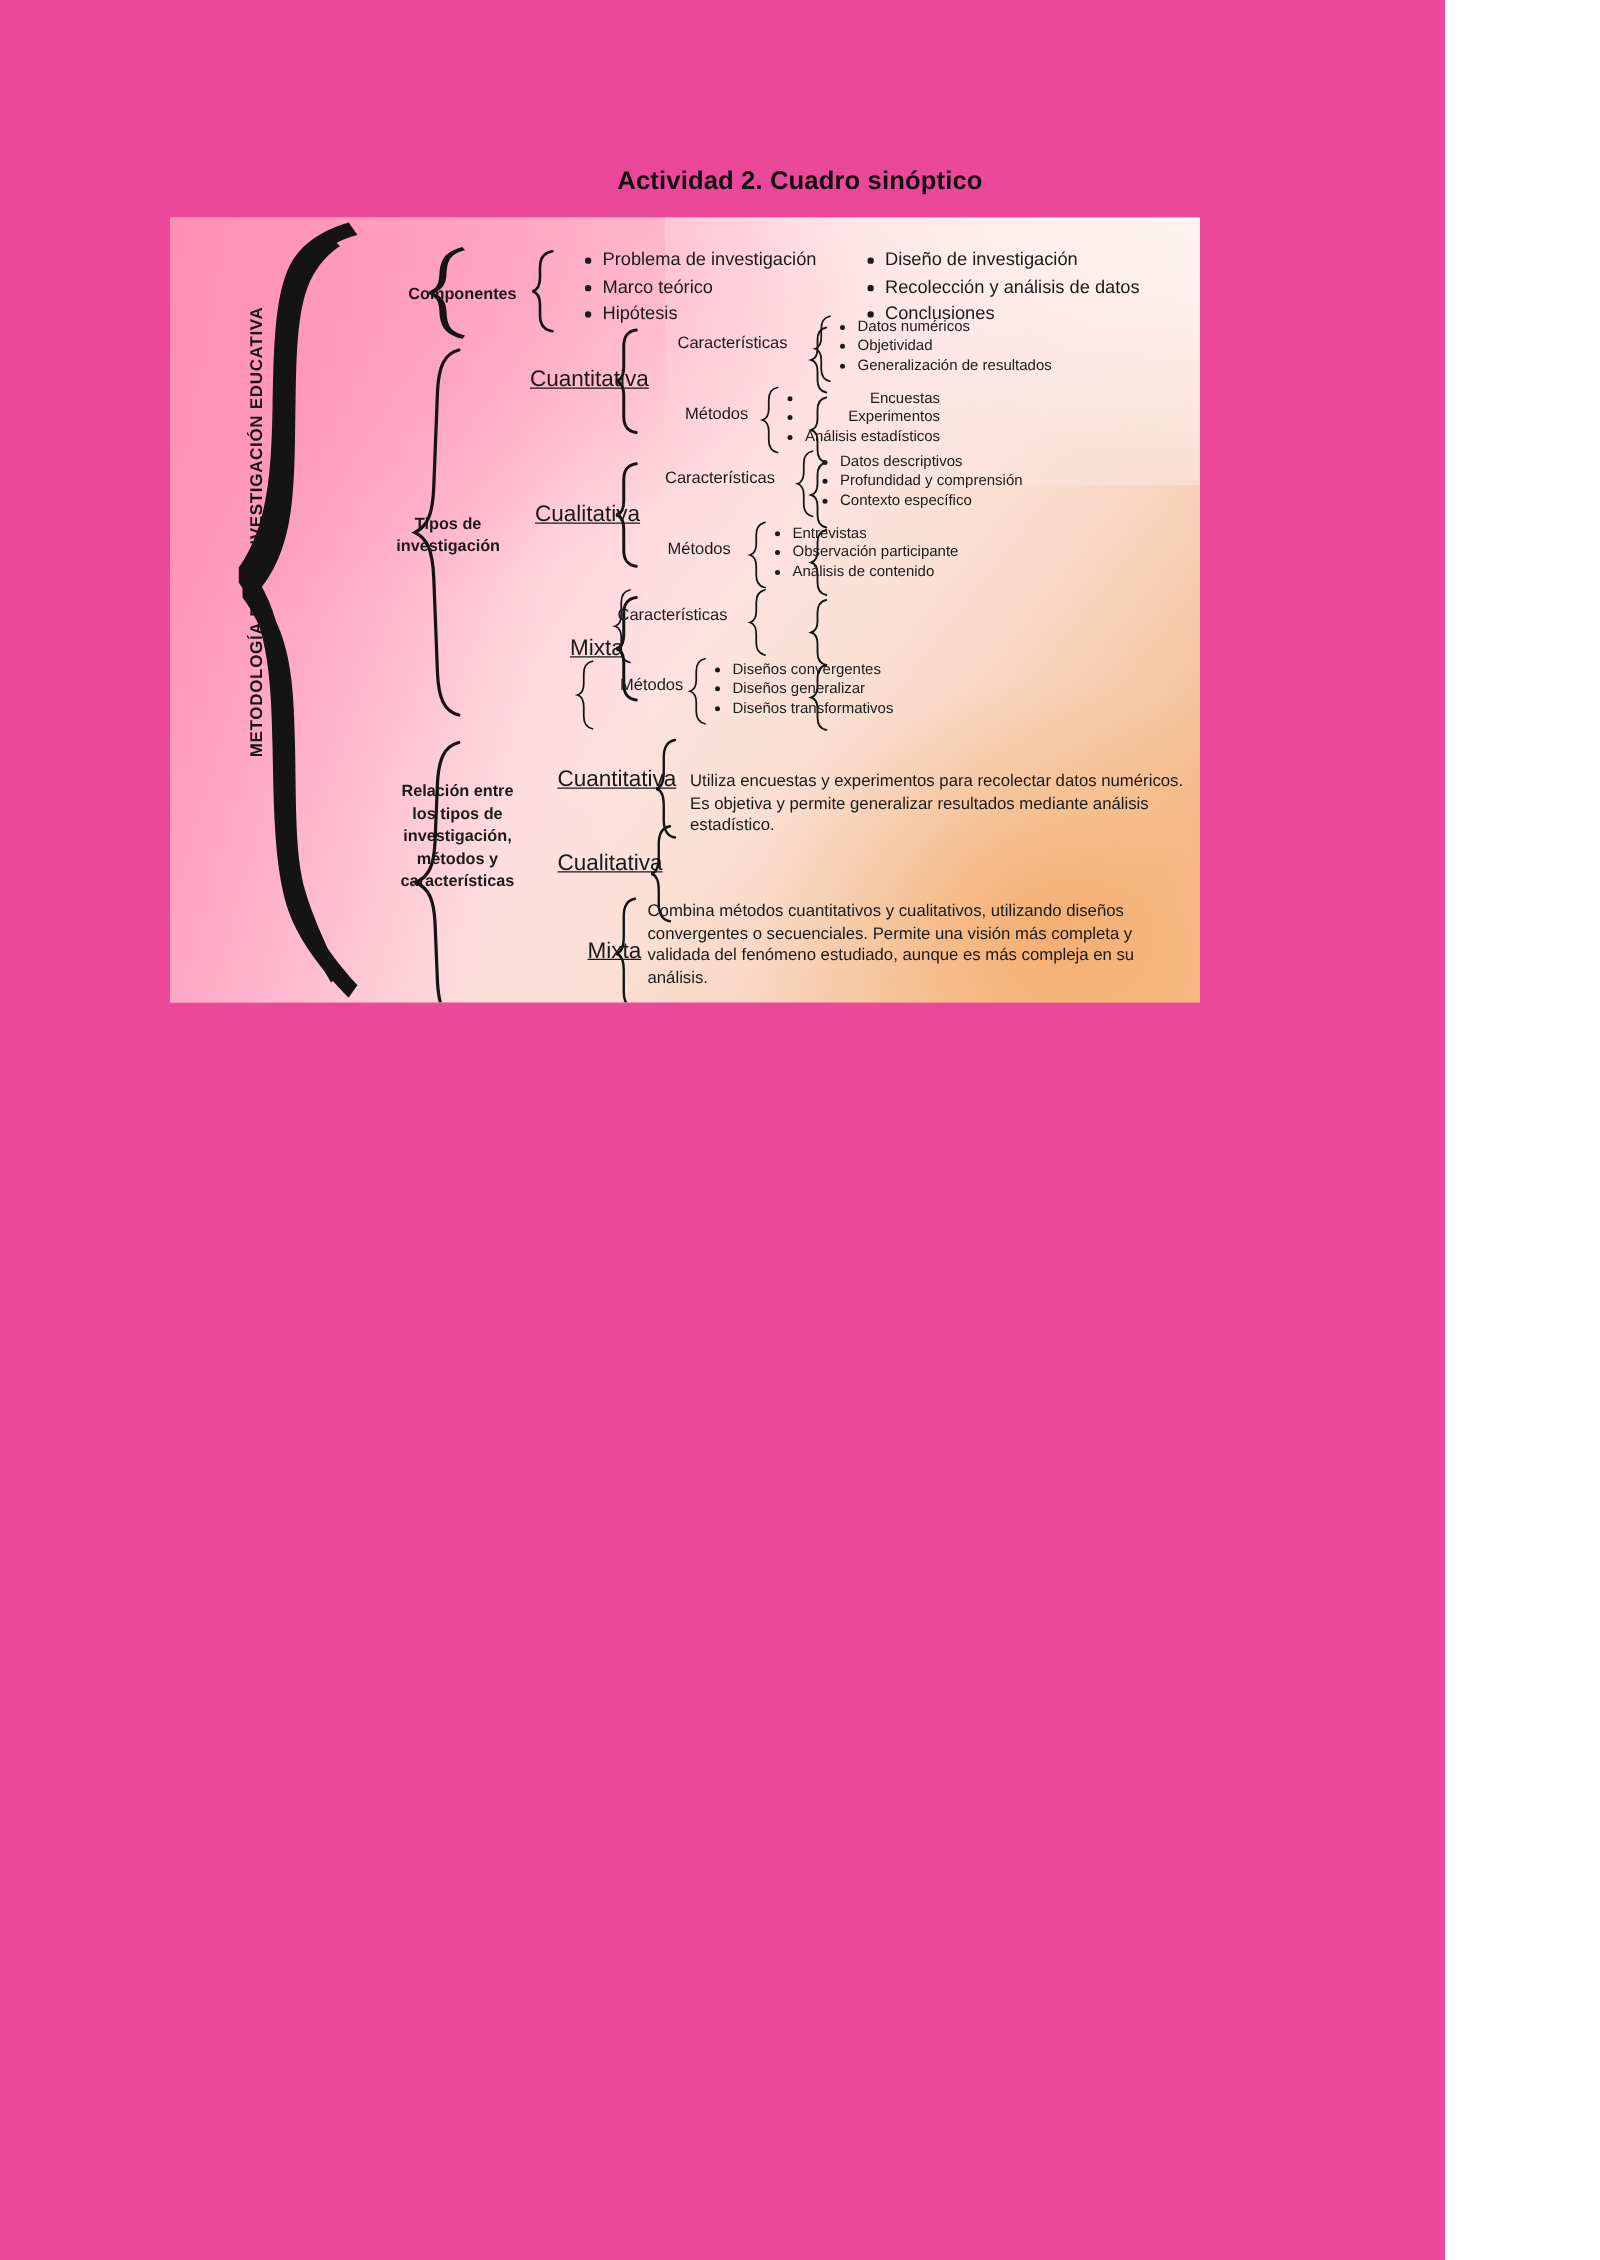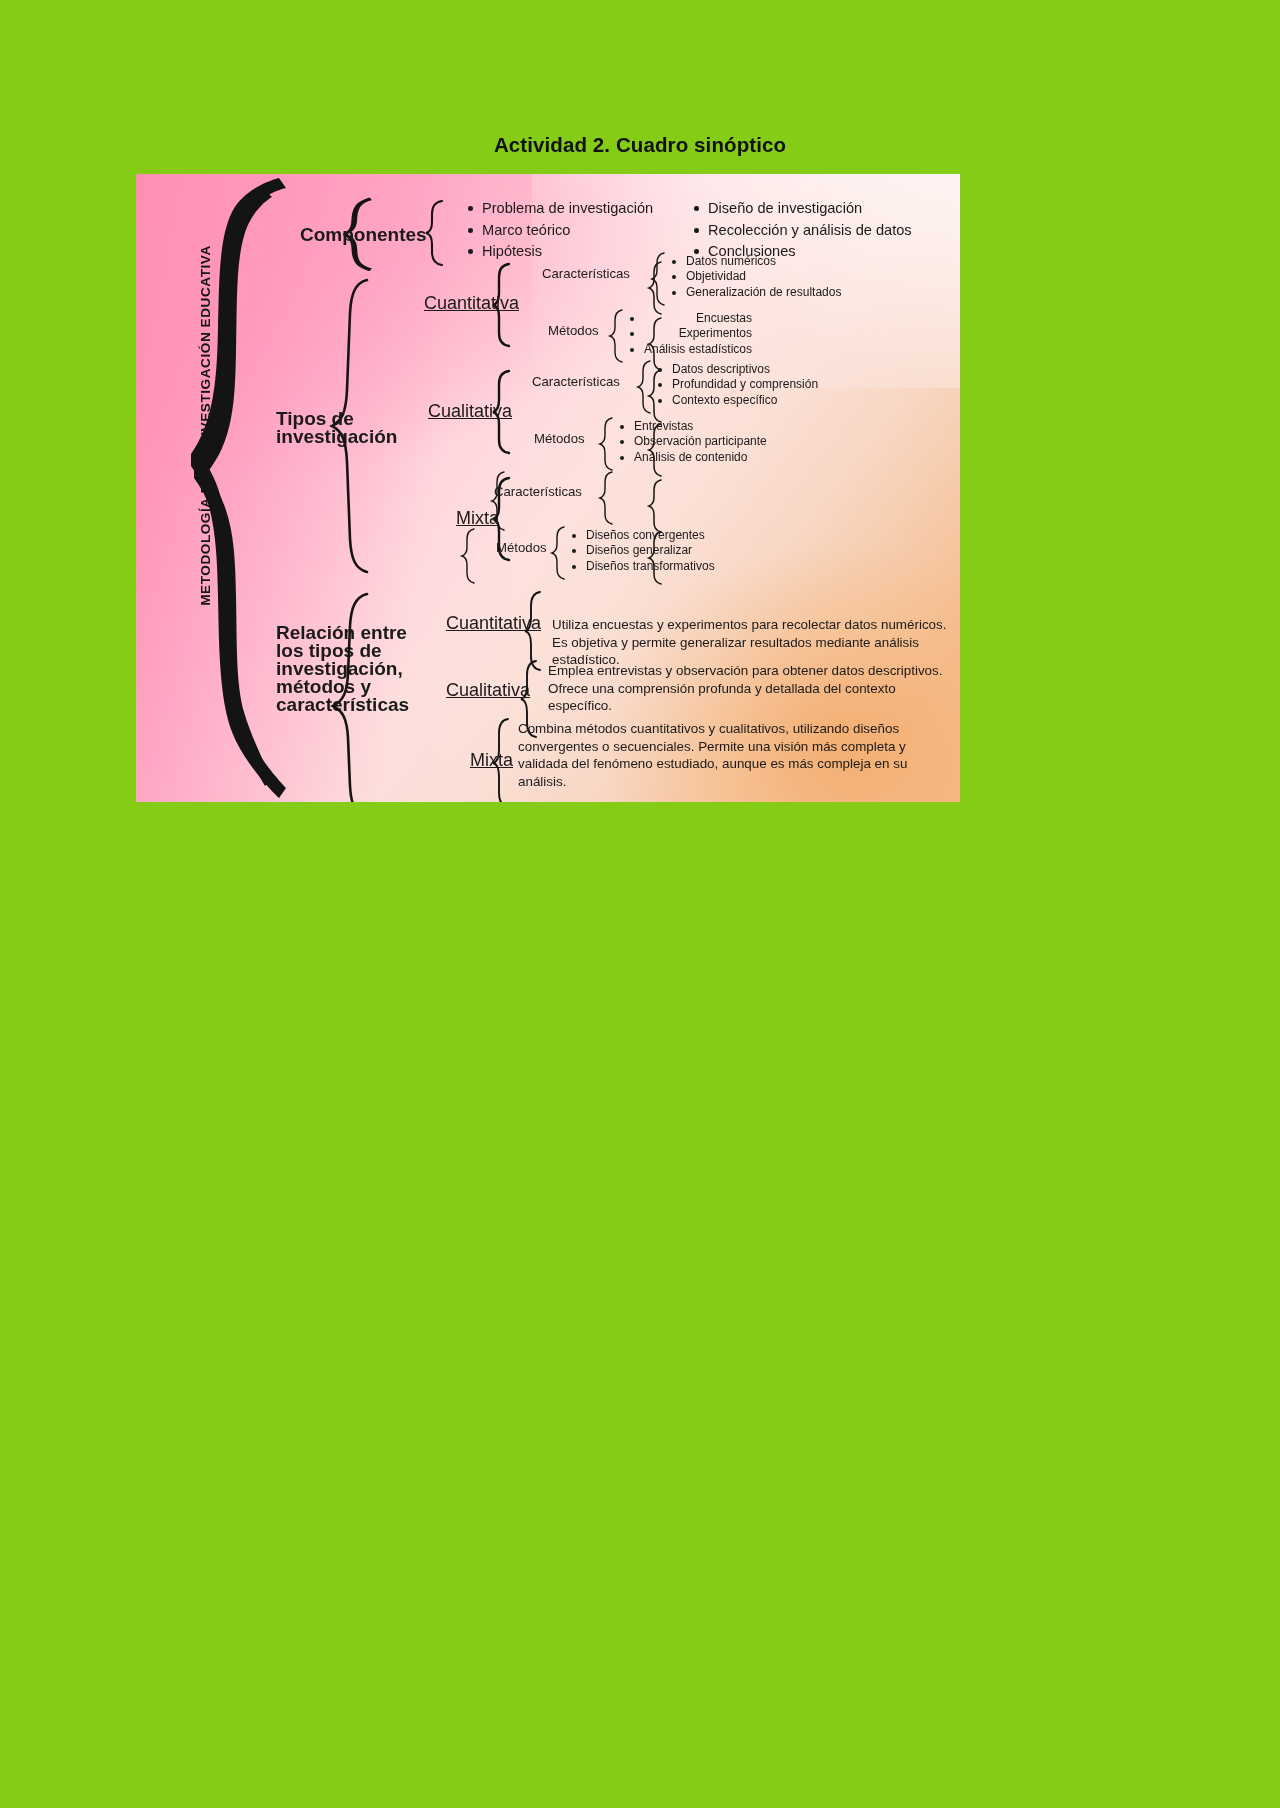--- a/index.html
+++ b/index.html
@@ -10,23 +10,23 @@
   body {
     width: 1280px;
     height: 1808px;
     font-family: "Liberation Sans", sans-serif;
     position: relative;
     overflow: hidden;
   }
 
   .page {
     position: relative;
-    width: 1280px;
+    width: 1156px;
     height: 1808px;
-    background: #84cc16;
+    background: #ec4899;
   }
 
   .doc-title {
     position: absolute;
     left: 0;
     top: 133px;
     width: 1280px;
     text-align: center;
     font-size: 20.5px;
     font-weight: bold;
@@ -104,23 +104,23 @@
   }
 
   
   .node {
     position: absolute;
     color: #1a1a1a;
     font-family: "Liberation Sans", sans-serif;
   }
   .lvl1 {
     font-weight: bold;
-    font-size: 19px;
+    font-size: 13px;
     line-height: 18px;
-    text-align: left;
+    text-align: center;
   }
   .lvl2 {
     font-size: 18px;
     line-height: 17px;
     text-decoration: underline;
   }
   .lvl3 {
     font-size: 13.2px;
     line-height: 16px;
   }
@@ -297,21 +297,20 @@
       <div>los tipos de</div>
       <div>investigación,</div>
       <div>métodos y</div>
       <div>características</div>
     </div>
 
     <div class="node lvl2" style="left:310px; top:441px;">Cuantitativa</div>
     <div class="node para" style="left:416px; top:419px; width:396px;margin-top:23px;">Utiliza encuestas y experimentos para recolectar datos numéricos. Es objetiva y permite generalizar resultados mediante análisis estadístico.</div>
 
     <div class="node lvl2" style="left:310px; top:508px;">Cualitativa</div>
-    <div class="node para" style="left:412px; top:488px; width:404px;">Emplea entrevistas y observación para obtener datos descriptivos. Ofrece una comprensión profunda y detallada del contexto específico.</div>
 
     <div class="node lvl2" style="left:334px; top:578px;">Mixta</div>
     <div class="node para" style="left:382px; top:546px; width:430px;">Combina métodos cuantitativos y cualitativos, utilizando diseños convergentes o secuenciales. Permite una visión más completa y validada del fenómeno estudiado, aunque es más compleja en su análisis.</div>
 
     <svg class="braces" viewBox="0 0 824 628">
       <g fill="none" stroke="#141414" stroke-linecap="round" stroke-width="2.6">
 
         <path d="M231,106 C219,109 215,120 214,139 L211,216 C210,238 206,247 196,252 C206,257 210,266 211,288 L214,365 C215,384 219,395 231,398"></path>
 
         <path d="M231,420 C219,423 215,434 214,452 L212,500 C211,519 207,527 197,532 C207,537 211,545 212,564 L214,612 C215,630 219,641 231,644"></path>

